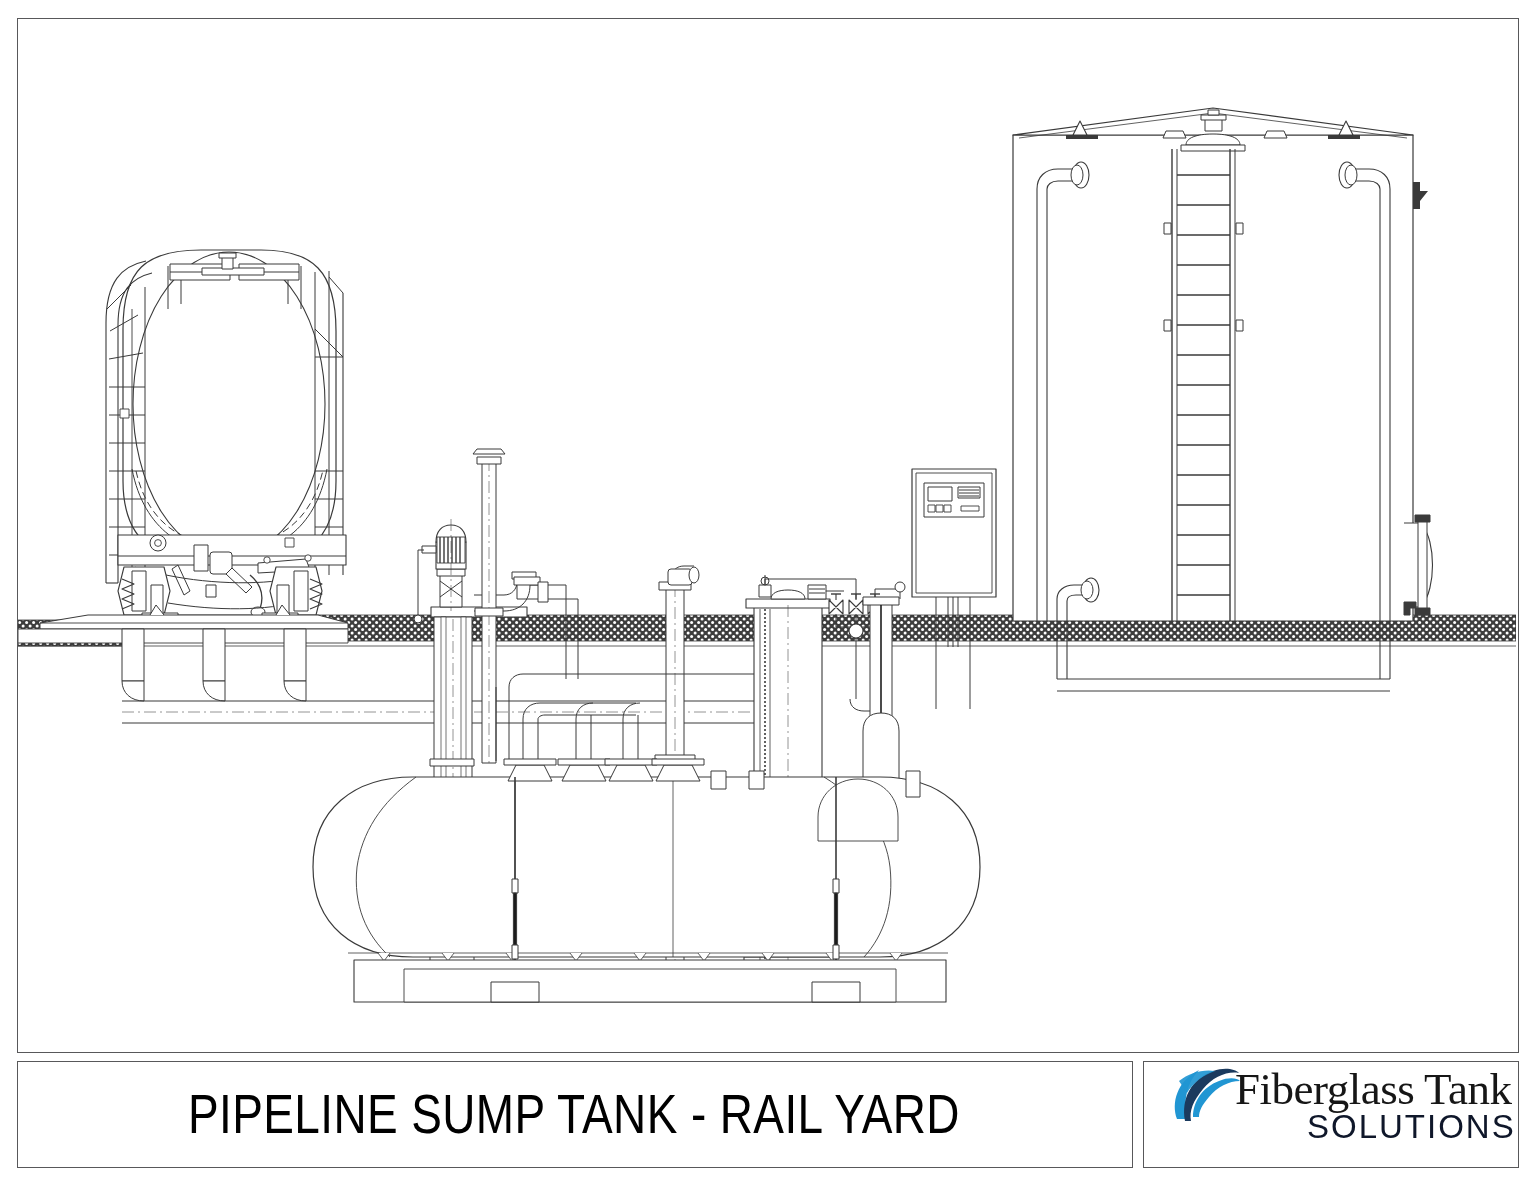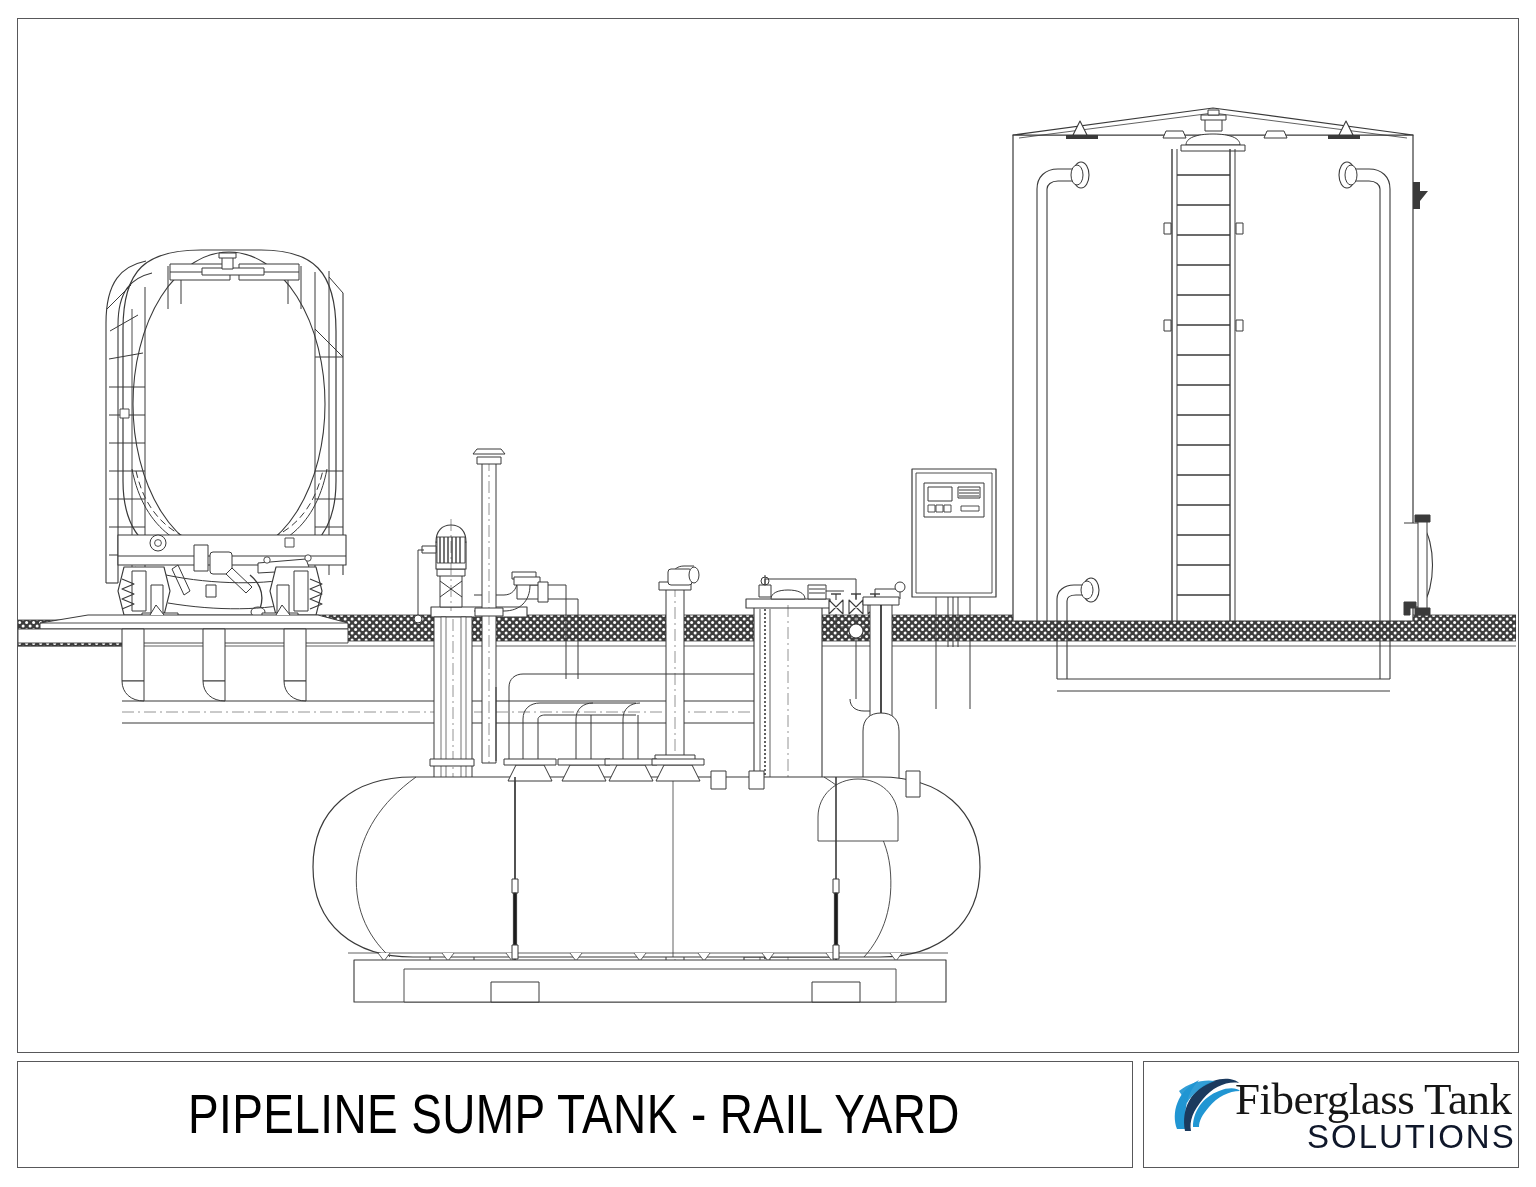--- a/index.html
+++ b/index.html
@@ -20,21 +20,21 @@
     position:absolute;left:17px;top:1061px;width:1114px;height:105px;
     display:flex;align-items:center;justify-content:center;
     font-size:56px;letter-spacing:0.5px;color:#000;
     font-family:"Liberation Sans",sans-serif;font-weight:400;
     transform:scaleX(0.82);transform-origin:center center;
     white-space:nowrap;
   }
 
   
   #logo-wrap{position:absolute;left:1143px;top:1061px;width:374px;height:105px;
-    display:flex;align-items:center;justify-content:center;}
+    display:flex;align-items:flex-start;justify-content:center;}
   #logo-inner{position:relative;width:330px;height:86px;}
   #logo-mark{position:absolute;left:4px;top:4px;width:72px;height:62px;}
   #logo-word{position:absolute;left:70px;top:2px;font-family:"Liberation Serif",serif;
     font-size:45px;color:#161616;letter-spacing:-0.5px;white-space:nowrap;line-height:52px;}
   #logo-sub{position:absolute;left:142px;top:48px;font-family:Liberation Sans, sans-serif;
     font-size:33px;color:#0f172a;letter-spacing:2px;white-space:nowrap;line-height:36px;}
 
   svg.cad{position:absolute;left:0;top:0;}
 </style>
 </head>

